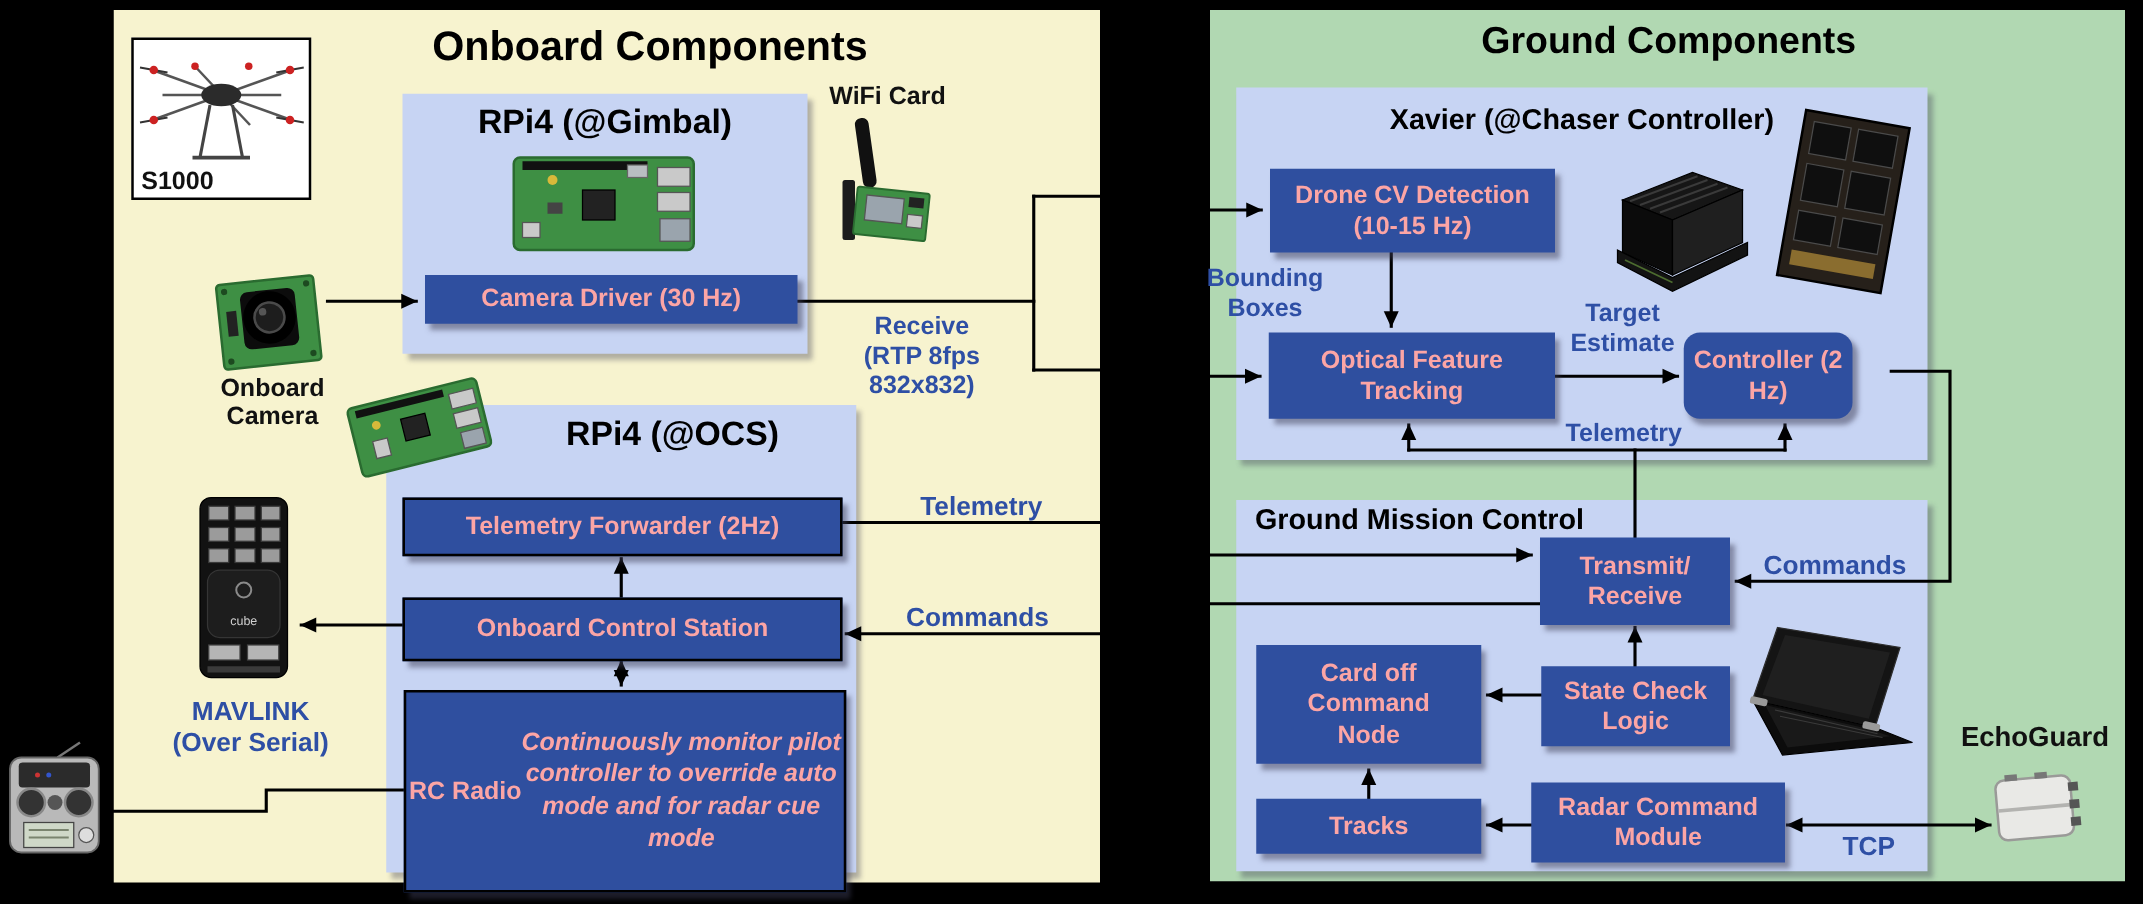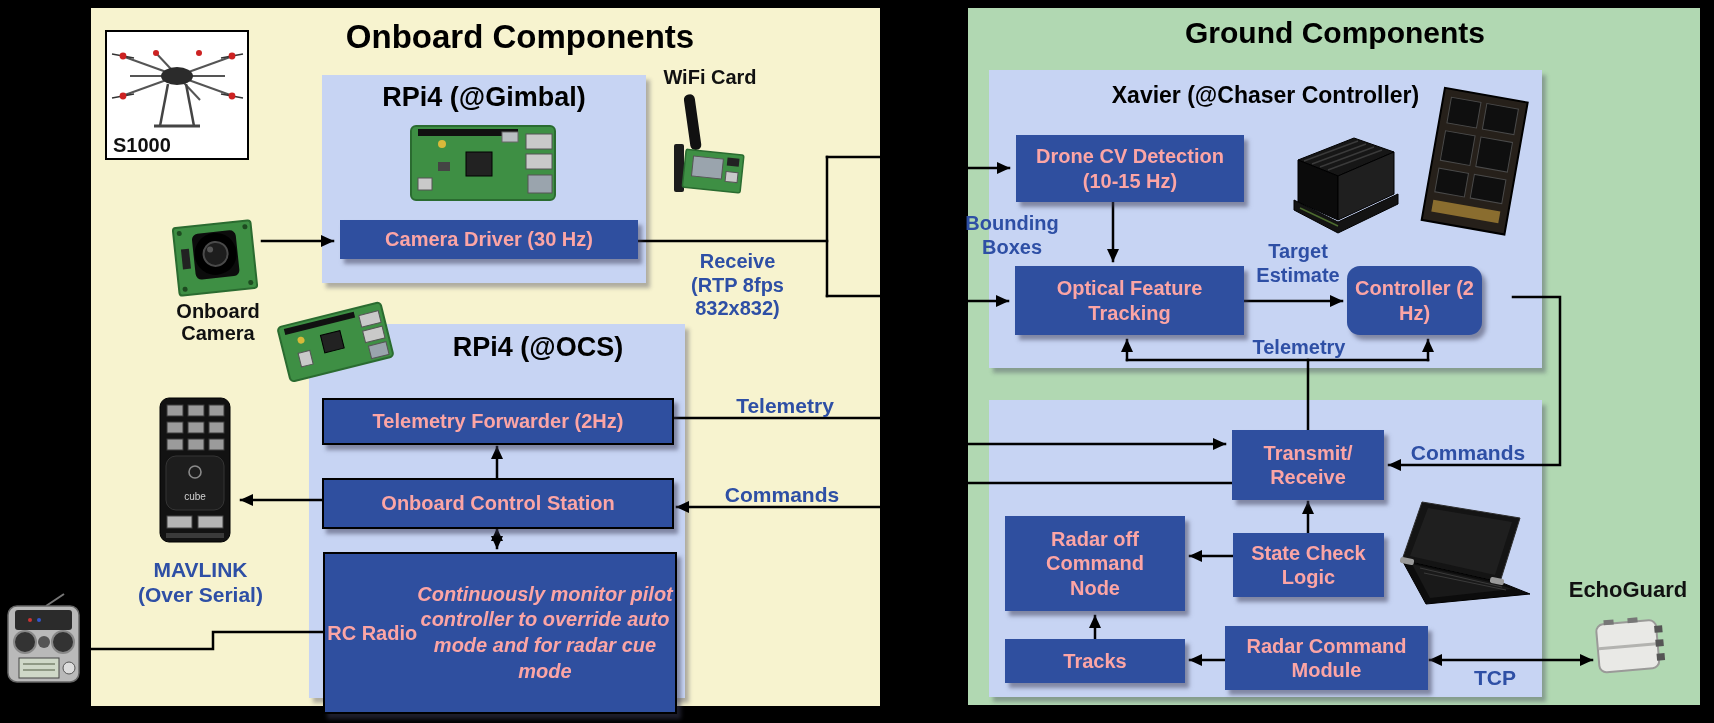--- a/index.html
+++ b/index.html
@@ -265,24 +265,25 @@
           <rect x="64" y="16" width="32" height="26"></rect>
         <rect x="28" y="50" width="30" height="30"></rect>
           <rect x="64" y="50" width="32" height="30"></rect>
         <rect x="28" y="88" width="30" height="24"></rect>
           <rect x="64" y="88" width="32" height="24"></rect>
       </g>
       <rect x="28" y="120" width="68" height="12" fill="#8a6d2f"></rect>
     </g>
   </svg>
 
+  <div class="abs h-sub2 z10" style="left:1004px;top:402px;width:320px;text-align:left;">Ground Mission Control</div>
   <div class="abs db z10" style="left:1232px;top:430px;width:152px;height:70px;font-size:20px;">Transmit/
 Receive</div>
   <div class="abs blue-label z10" style="left:1398px;top:441px;width:140px;font-size:21px;">Commands</div>
-  <div class="abs db z10" style="left:1005px;top:516px;width:180px;height:95px;font-size:20px;">Radar off
+  <div class="abs db z10" style="left:1005px;top:516px;width:180px;height:95px;font-size:20px;">Card off
 Command
 Node</div>
   <div class="abs db z10" style="left:1233px;top:533px;width:151px;height:64px;font-size:20px;">State Check
 Logic</div>
   <div class="abs db z10" style="left:1005px;top:639px;width:180px;height:44px;font-size:20px;">Tracks</div>
   <div class="abs db z10" style="left:1225px;top:626px;width:203px;height:64px;font-size:20px;">Radar Command
 Module</div>
   <div class="abs blue-label z10" style="left:1452px;top:666px;width:86px;font-size:21px;">TCP</div>
 
   <svg class="abs z10" style="left:1390px;top:498px;" width="150" height="126" viewBox="0 0 150 126">

